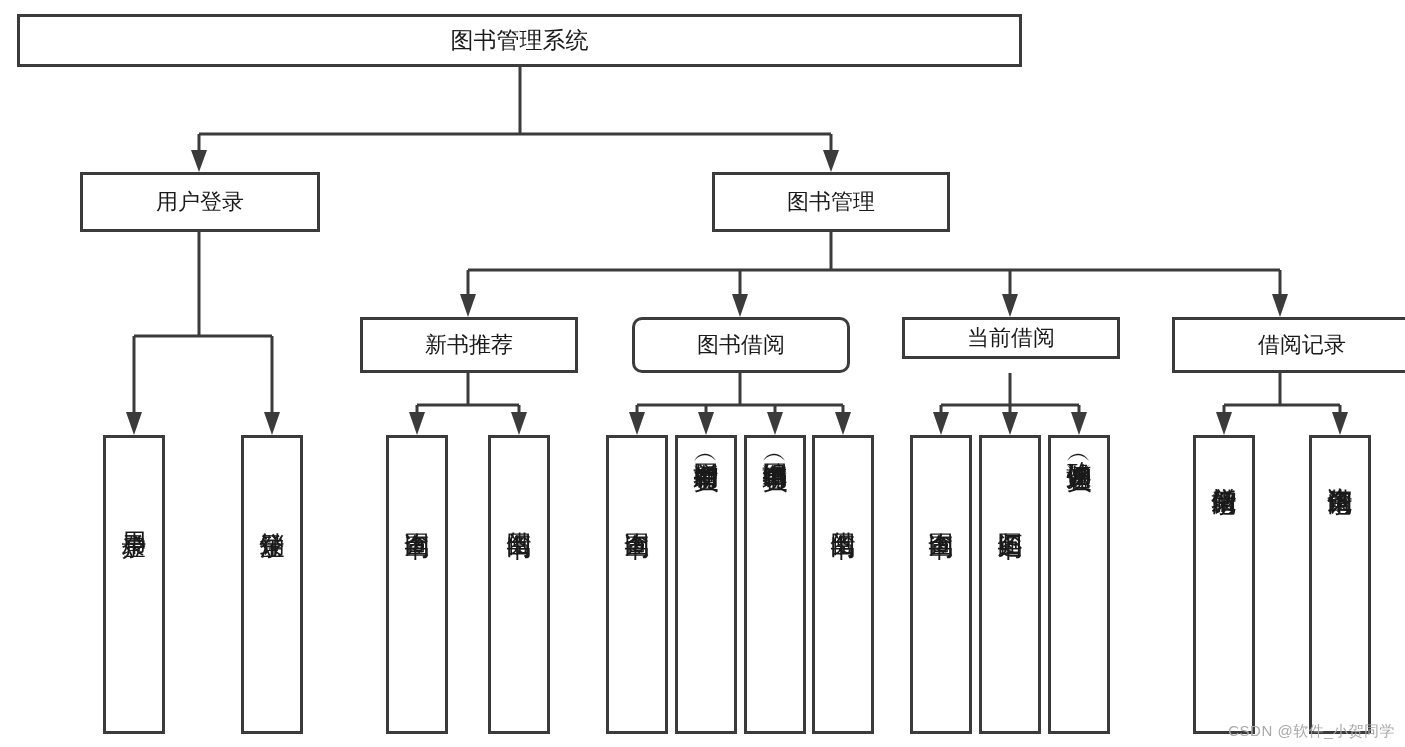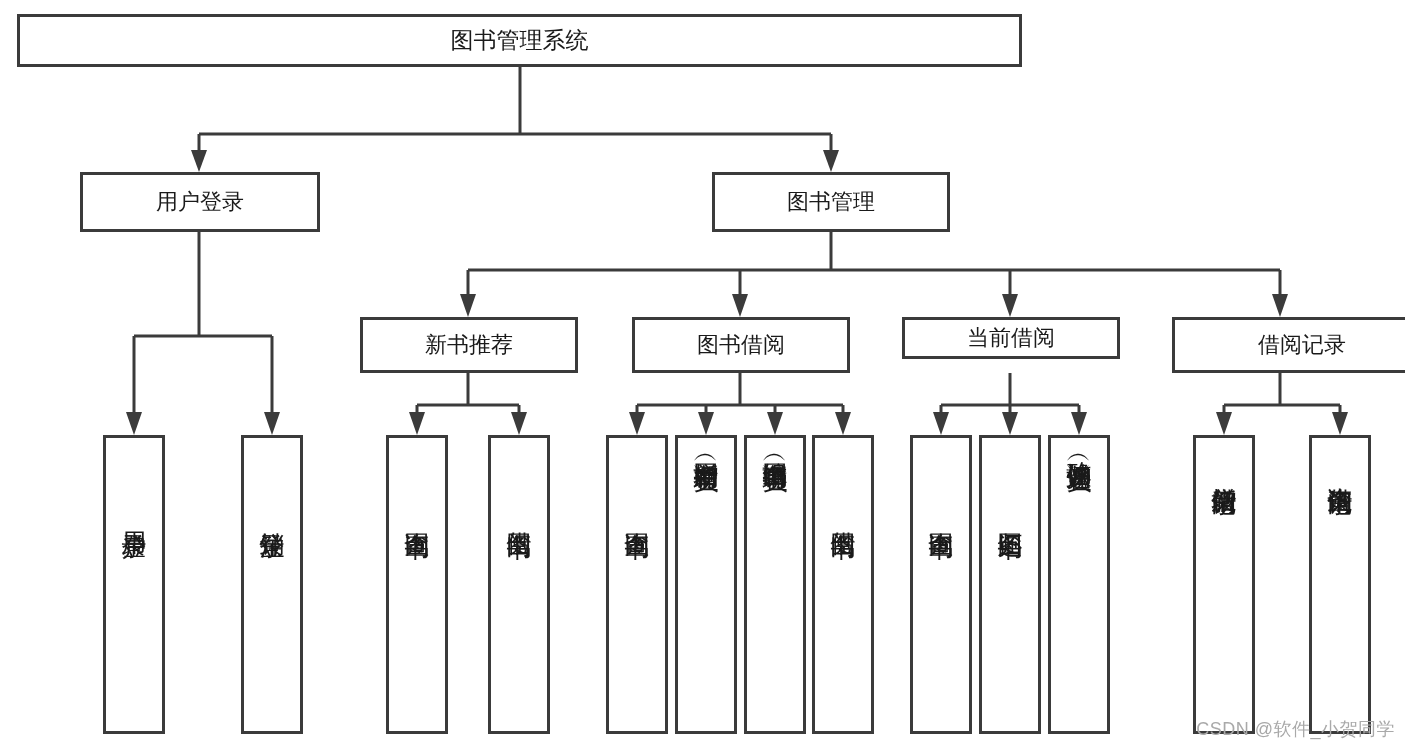--- a/index.html
+++ b/index.html
@@ -41,21 +41,21 @@
     letter-spacing:1px;
     white-space:nowrap;
     color:#1a1a1a;
   }
   .leaf.tall .leaf-label{font-size:25px;}
   .leaf.mid .leaf-label{padding-top:70px;}
   .watermark{
     position:absolute;
     right:10px;
     bottom:6px;
-    font-size:18px;
+    font-size:15px;
     color:#a9a9a9;
     letter-spacing:0.5px;
     white-space:nowrap;
     pointer-events:none;
   }
   svg.wires{position:absolute;left:0;top:0;width:1405px;height:747px;pointer-events:none;}
   .wire{stroke:#3b3b3b;stroke-width:3;fill:none;}
   .arrowhead{fill:#3b3b3b;}
 </style>
 </head>
@@ -126,21 +126,21 @@
     <polygon class="arrowhead" points="1216,412 1232,412 1224,435"></polygon>
     <polygon class="arrowhead" points="1332,412 1348,412 1340,435"></polygon>
   </svg>
 
   <div class="node root" style="left:17px;top:14px;width:1005px;height:53px;">图书管理系统</div>
 
   <div class="node lvl2" style="left:80px;top:172px;width:240px;height:60px;">用户登录</div>
   <div class="node lvl2" style="left:712px;top:172px;width:238px;height:60px;">图书管理</div>
 
   <div class="node lvl3" style="left:360px;top:317px;width:218px;height:56px;">新书推荐</div>
-  <div class="node lvl3" style="left:632px;top:317px;width:218px;height:56px;">图书借阅</div>
+  <div class="node lvl3" style="left:632px;top:317px;width:218px;height:56px;border-radius:10px;">图书借阅</div>
   <div class="node lvl3" style="left:902px;top:317px;width:218px;height:42px;">当前借阅</div>
   <div class="node lvl3" style="left:1172px;top:317px;width:260px;height:56px;">借阅记录</div>
 
   <div class="node leaf mid" style="left:103px;top:435px;width:62px;height:299px;">
     <span class="leaf-label">用户登录</span>
   </div>
   <div class="node leaf mid" style="left:241px;top:435px;width:62px;height:299px;">
     <span class="leaf-label">注销登录</span>
   </div>
 

